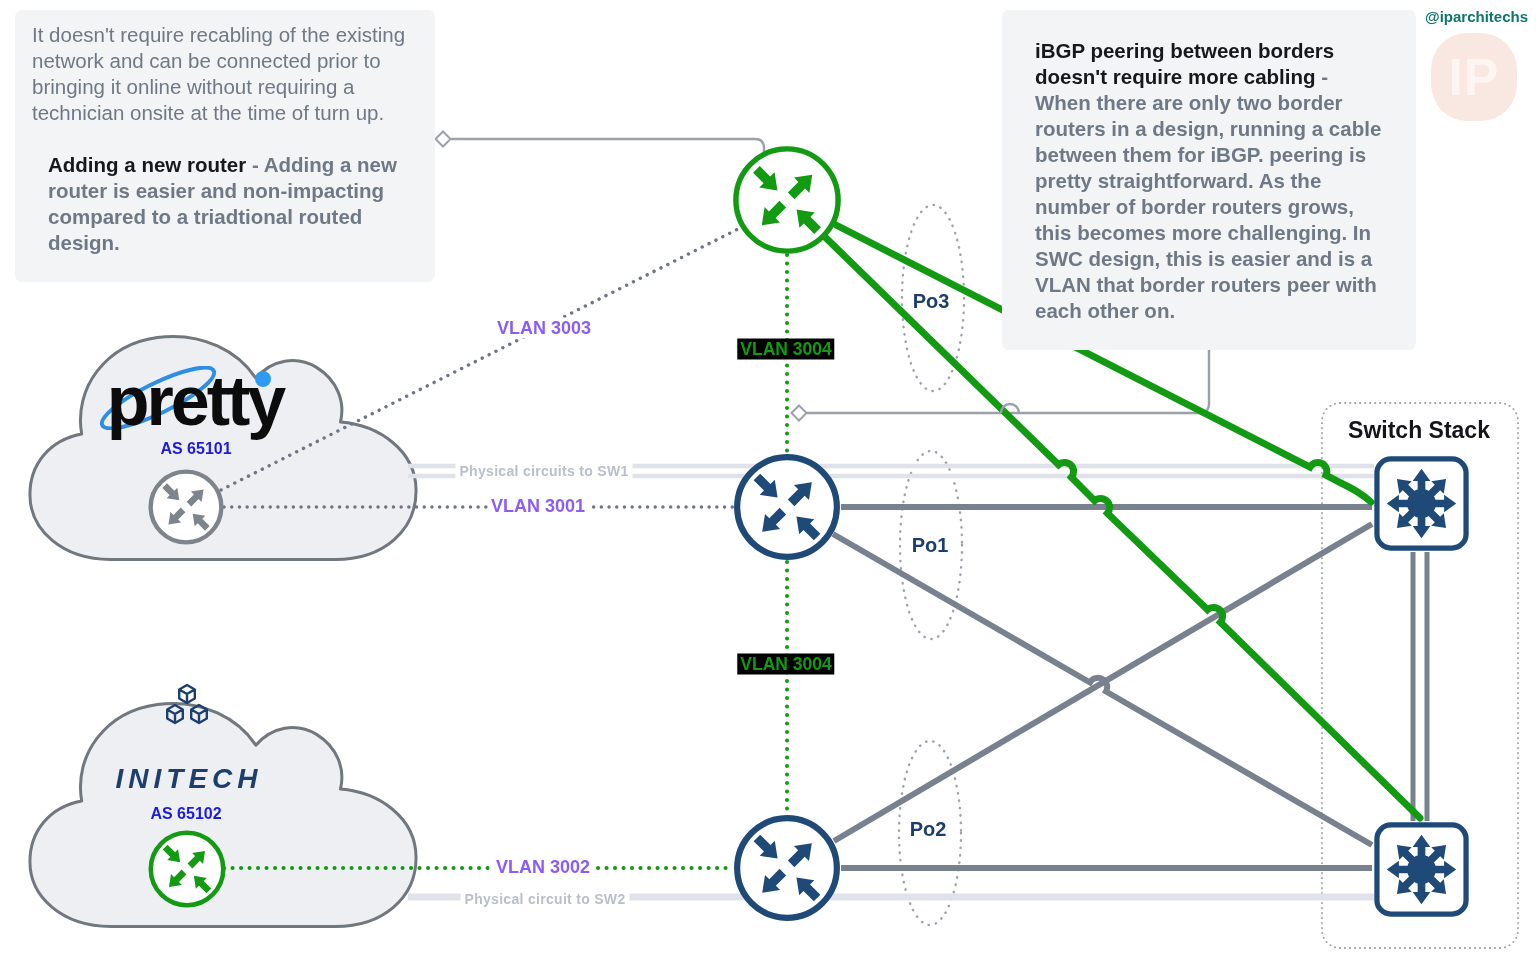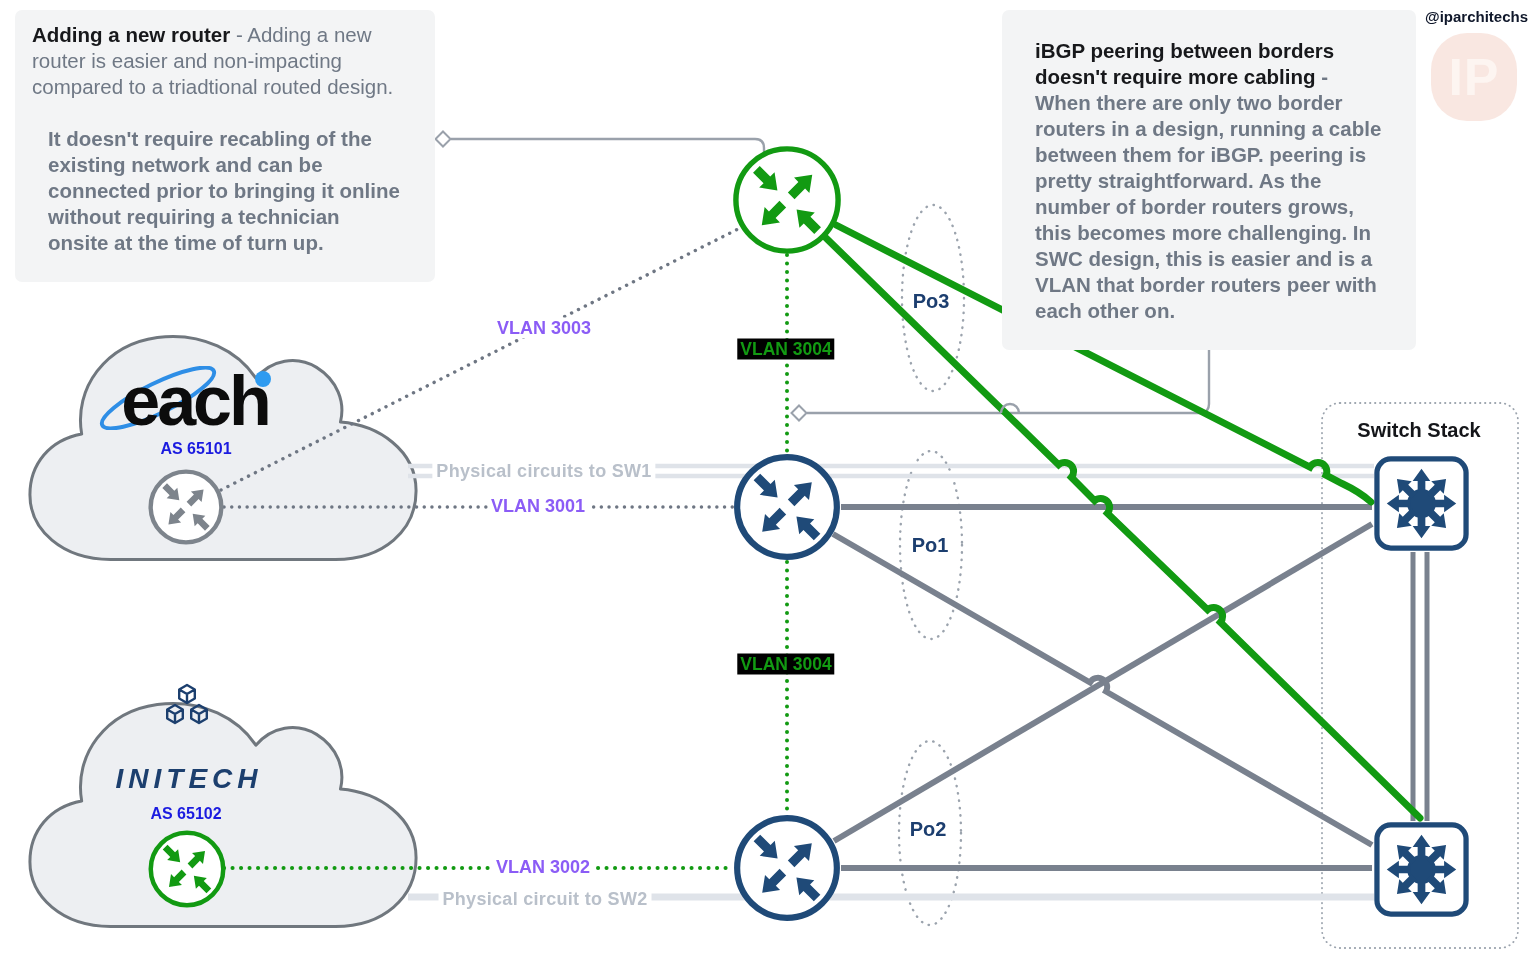--- a/index.html
+++ b/index.html
@@ -3,40 +3,40 @@
 <meta charset="utf-8">
 <style>
   html,body{margin:0;padding:0;background:#fff;}
   .canvas{position:relative;width:1536px;height:956px;background:#fff;overflow:hidden;
           font-family:"Liberation Sans", sans-serif;}
   .layer{position:absolute;left:0;top:0;}
   
   .lbl{position:absolute;transform:translate(-50%,-50%);white-space:nowrap;font-weight:bold;z-index:4;}
   .lbl-black{font-size:18px;color:#8b5cf6;background:#fff;padding:0 3px;}
   .lbl-green{font-size:17.5px;color:#129a12;background:#000000;padding:0 3px;}
-  .lbl-light{font-size:18px;color:#b9c0ca;background:#fff;padding:0 4px;letter-spacing:.3px;}
+  .lbl-light{font-size:14px;color:#b9c0ca;background:#fff;padding:0 4px;letter-spacing:.3px;}
   .lbl-po{font-size:20px;color:#1c3e6f;}
   .lbl-as{font-size:16px;color:#1b1be0;}
-  .lbl-stack{font-size:20px;color:#141519;}
+  .lbl-stack{font-size:23px;color:#141519;}
   
   .callout{position:absolute;background:#f3f4f5;border-radius:7px;padding:12px 17px 10px 17px;
            font-size:20.5px;line-height:26px;color:#6f7885;z-index:6;}
   .callout b{color:#17181b;}
   .callout p{margin:0 0 26px 0;}
   .callout p:last-child{margin:16px;font-weight:bold;}
   
   .icon{position:absolute;z-index:3;}
   .cloudwrap{position:absolute;z-index:1;}
   .hooli-text{position:absolute;transform:translate(-50%,-50%);font-size:70px;font-weight:800;
               letter-spacing:-3px;color:#0c0c0c;z-index:3;line-height:1;}
   .hooli-dot{position:absolute;width:16px;height:16px;border-radius:50%;background:#2f9bf0;z-index:4;}
   .initech-text{position:absolute;transform:translate(-50%,-50%);font-size:28px;font-weight:bold;
                 font-style:italic;letter-spacing:5px;color:#1c3f6e;z-index:3;}
   
-  .wm-handle{position:absolute;right:8px;top:8px;font-size:15px;font-weight:bold;color:#0f172a;z-index:6;}
+  .wm-handle{position:absolute;right:8px;top:8px;font-size:15px;font-weight:bold;color:#0f766e;z-index:6;}
   .wm-blob{position:absolute;left:1431px;top:33px;width:86px;height:88px;background:#f9e7e1;
            border-radius:42%;display:flex;align-items:center;justify-content:center;z-index:5;}
   .wm-blob span{font-size:52px;font-weight:800;color:#fdf5f1;letter-spacing:1px;}
 </style>
 </head>
 <body>
 
 <div class="canvas">
 
   <svg class="cloudwrap" style="left:14px;top:312px;" width="418" height="258" viewBox="0 0 420 258">
@@ -166,21 +166,21 @@
       <use href="#arrow" transform="translate(32,32) rotate(180) translate(6.8,0) scale(0.92)"></use>
       <use href="#arrow" transform="translate(32,32) rotate(225) translate(6.8,0) scale(0.92)"></use>
       <use href="#arrow" transform="translate(32,32) rotate(270) translate(6.8,0) scale(0.92)"></use>
       <use href="#arrow" transform="translate(32,32) rotate(315) translate(6.8,0) scale(0.92)"></use>
     </g>
   </svg>
 
   <svg class="icon" style="left:88px;top:366px;z-index:2;" width="150" height="64" viewBox="0 0 150 64">
     <ellipse cx="70" cy="32" rx="62" ry="15" transform="rotate(-26 70 32)" fill="none" stroke="#2e8ee6" stroke-width="4"></ellipse>
   </svg>
-  <div class="hooli-text" style="left:195px;top:401px;">each</div>
+  <div class="hooli-text" style="left:195px;top:401px;">pretty</div>
   <div class="hooli-dot" style="left:255px;top:371px;"></div>
   <div class="lbl lbl-as" style="left:196px;top:449px;">AS 65101</div>
 
   <svg class="icon" style="left:158px;top:682px;" width="58" height="52" viewBox="0 0 58 52">
     <g fill="none" stroke="#1c3f6e" stroke-width="2.4" stroke-linejoin="round">
       <g transform="translate(29,12)">
         <path d="M0,-9 L7.8,-4.5 L7.8,4.5 L0,9 L-7.8,4.5 L-7.8,-4.5 Z M0,9 L0,0 M0,0 L7.8,-4.5 M0,0 L-7.8,-4.5"></path>
       </g>
       <g transform="translate(17,32)">
         <path d="M0,-9 L7.8,-4.5 L7.8,4.5 L0,9 L-7.8,4.5 L-7.8,-4.5 Z M0,9 L0,0 M0,0 L7.8,-4.5 M0,0 L-7.8,-4.5"></path>
@@ -199,22 +199,22 @@
   <div class="lbl lbl-green" style="left:786px;top:349px;">VLAN 3004</div>
   <div class="lbl lbl-green" style="left:786px;top:664px;">VLAN 3004</div>
   <div class="lbl lbl-light" style="left:544px;top:471px;">Physical circuits to SW1</div>
   <div class="lbl lbl-light" style="left:545px;top:899px;">Physical circuit to SW2</div>
   <div class="lbl lbl-po" style="left:931px;top:301px;">Po3</div>
   <div class="lbl lbl-po" style="left:930px;top:545px;">Po1</div>
   <div class="lbl lbl-po" style="left:928px;top:829px;">Po2</div>
   <div class="lbl lbl-stack" style="left:1419px;top:430px;">Switch Stack</div>
 
   <div class="callout" style="left:15px;top:10px;width:386px;">
+    <p>It doesn't require recabling of the existing network and can be connected prior to bringing it online without requiring a technician onsite at the time of turn up.</p>
     <p><b>Adding a new router</b><span> - </span><span>Adding a new router is easier and non-impacting compared to a triadtional routed design.</span></p>
-    <p>It doesn't require recabling of the existing network and can be connected prior to bringing it online without requiring a technician onsite at the time of turn up.</p>
   </div>
 
   <div class="callout" style="left:1002px;top:10px;width:380px;">
     <p><b>iBGP peering between borders doesn't require more cabling</b><span>  -  </span><span>When there are only two border routers in a design, running a cable between them for iBGP. peering is pretty straightforward. As the number of border routers grows, this becomes more challenging. In SWC design, this is easier and is a VLAN that border routers peer with each other on.</span></p>
   </div>
 
   <div class="wm-handle">@iparchitechs</div>
   <div class="wm-blob">
     <span>IP</span>
   </div>

